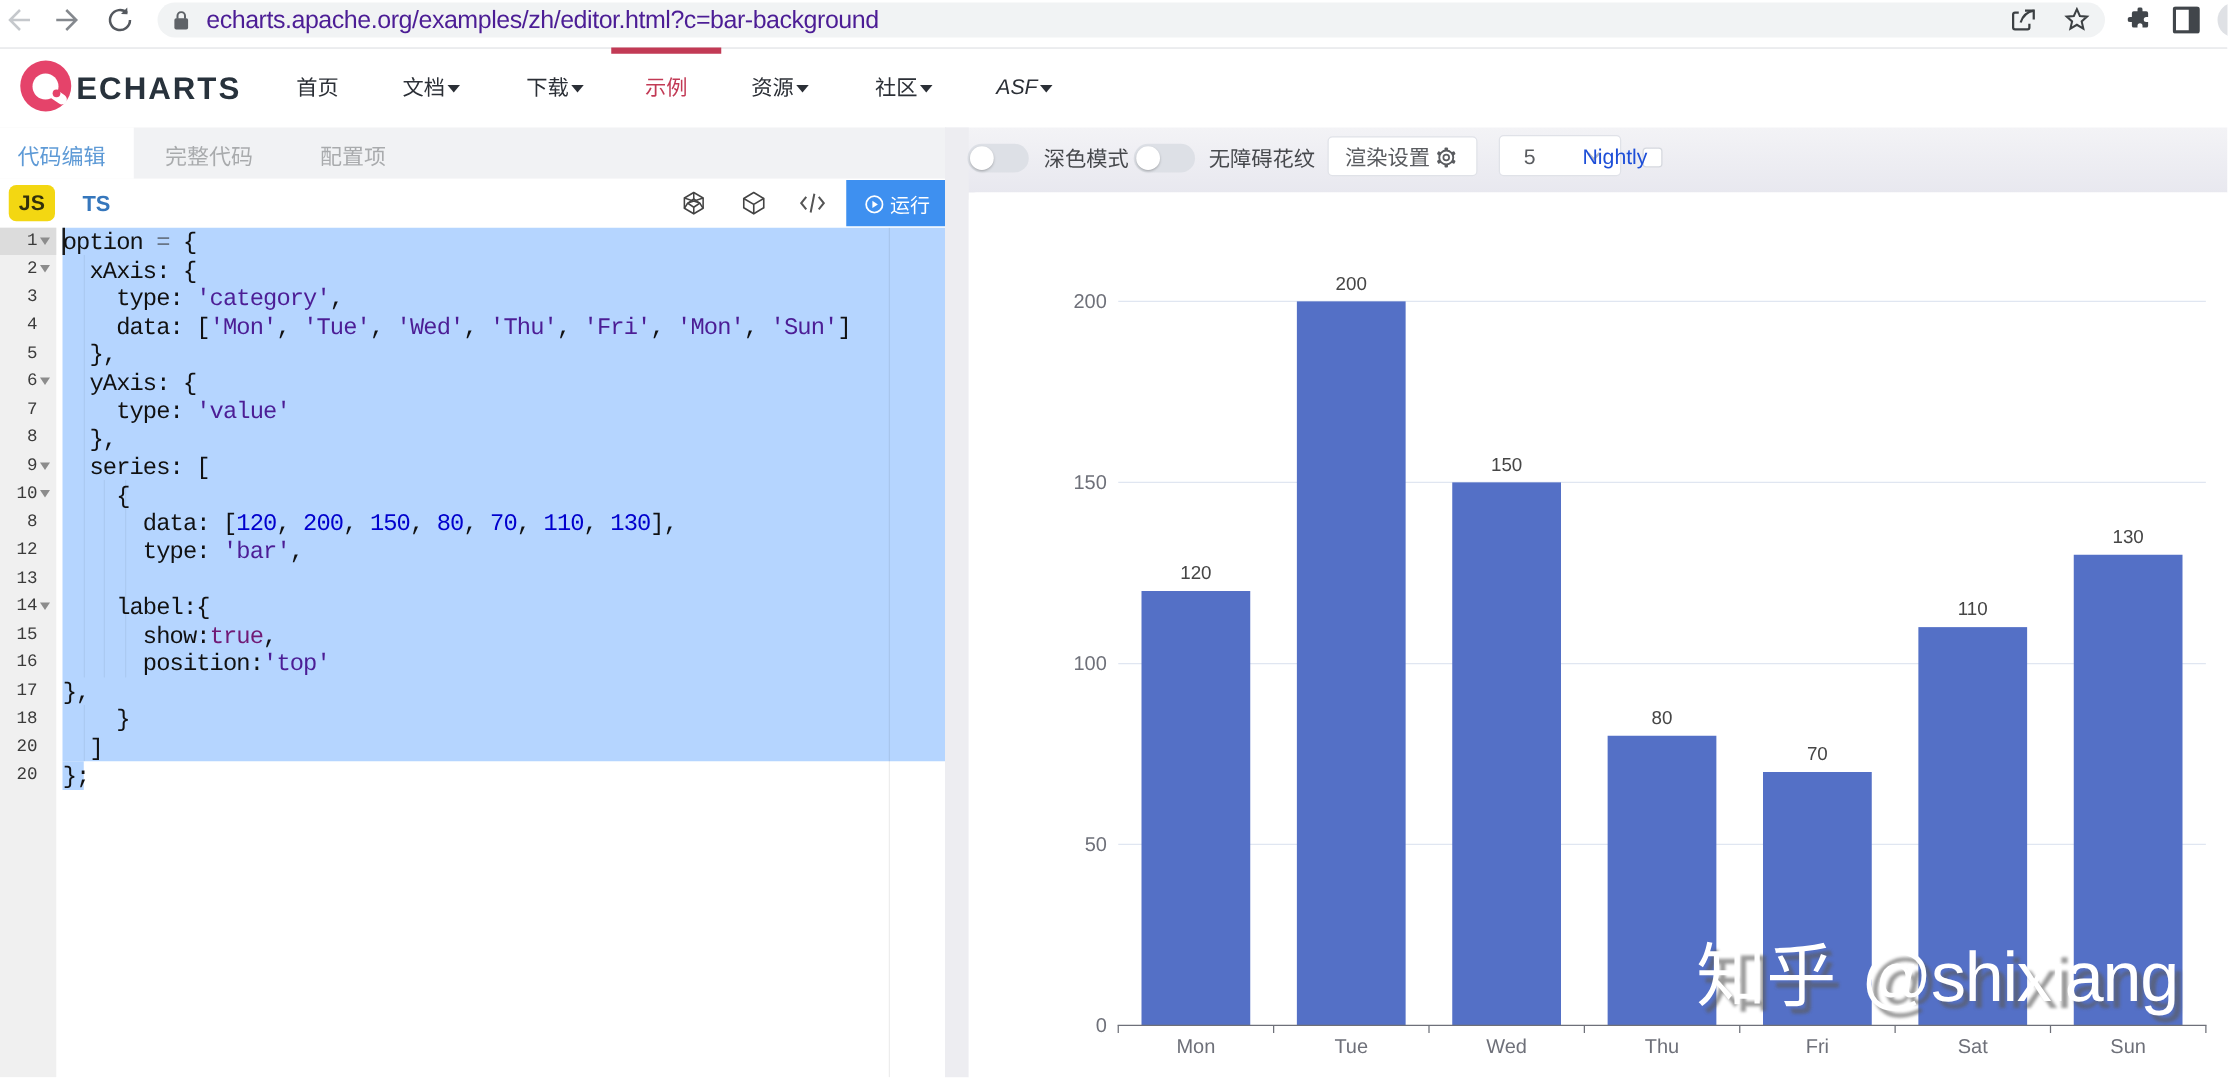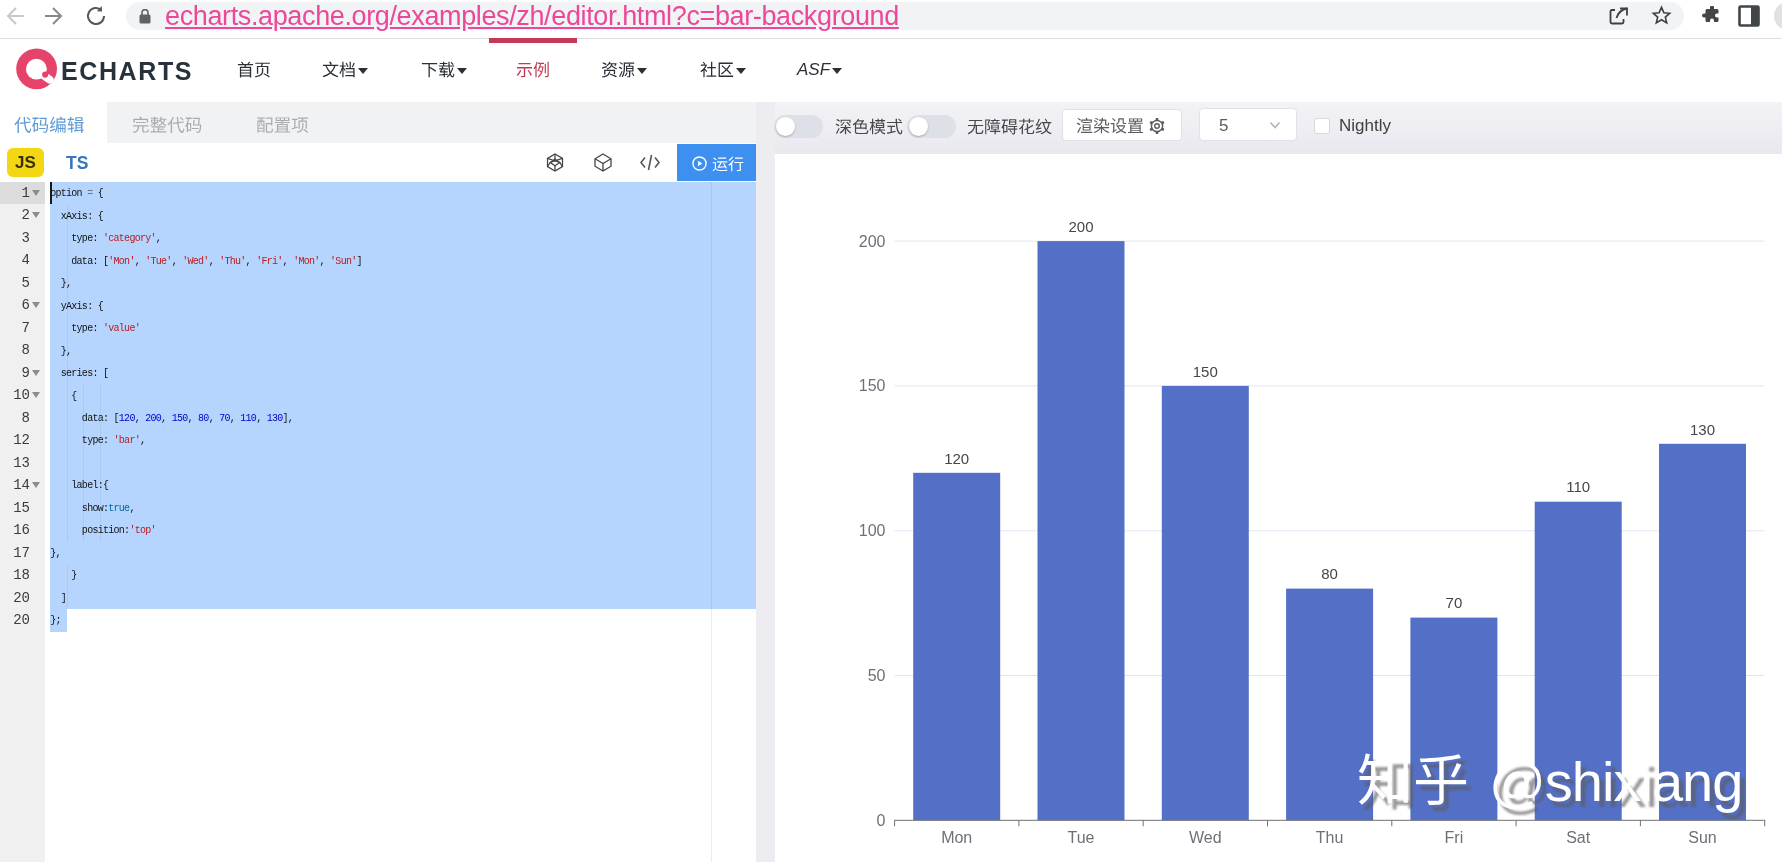--- a/index.html
+++ b/index.html
@@ -3,21 +3,21 @@
 <meta charset="utf-8">
 <style>
   html,body{margin:0;padding:0;}
   body{width:1782px;height:862px;overflow:hidden;position:relative;background:#fff;
        font-family:"Liberation Sans",sans-serif;}
   .abs{position:absolute;}
   
   #chrome{left:0;top:0;width:1782px;height:38px;background:#fff;}
   #chrome-border{left:0;top:38px;width:1782px;height:1px;background:#dcdee1;}
   #omnibox{left:126px;top:2px;width:1558px;height:28px;background:#f1f3f4;border-radius:14px;}
-  #urltext{left:165px;top:0px;height:33px;line-height:33px;font-size:27px;color:#ec4899;letter-spacing:-0.37px;text-decoration:underline;}
+  #urltext{left:165px;top:0px;height:33px;line-height:33px;font-size:20px;color:#4c1d95;letter-spacing:-0.37px;}
   
   #site-header{left:0;top:39px;width:1782px;height:63px;background:#fff;}
   .nav{font-size:17px;color:#2b2f36;top:61px;height:18px;line-height:18px;}
   .caret{width:0;height:0;border-left:5px solid transparent;border-right:5px solid transparent;
          border-top:6px solid #2b2f36;top:68px;}
   #redbar{left:489px;top:38px;width:88px;height:5px;background:#c23a55;}
   
   #tabbar{left:0;top:102px;width:756px;height:41px;background:#f1f2f4;border-right:1px solid #e8eaed;}
   #activetab{left:0;top:102px;width:107px;height:41px;background:#fff;}
   
@@ -29,23 +29,23 @@
   
   #editor{left:0;top:182px;width:756px;height:680px;background:#fff;overflow:hidden;}
   #gutter{left:0;top:0;width:45px;height:680px;background:#f0f0f0;}
   #gutline1{left:0;top:0;width:45px;height:22px;background:#dcdcdc;}
   .ln{width:30px;text-align:right;font-family:"Liberation Mono",monospace;font-size:14px;
       color:#3b3b3b;line-height:22.48px;left:0;}
   .fold{width:0;height:0;border-left:4.5px solid transparent;border-right:4.5px solid transparent;
         border-top:6px solid #8c8c8c;left:32px;}
   #sel-main{left:49.7px;top:0px;width:706px;height:427.1px;background:#b5d5ff;}
   #sel-20{left:49.7px;top:427.1px;width:17px;height:22.5px;background:#b5d5ff;}
-  .cl{left:50.2px;font-family:"Liberation Mono",monospace;font-size:10px;letter-spacing:-0.72px;
+  .cl{left:50.2px;font-family:"Liberation Mono",monospace;font-size:19px;letter-spacing:-0.72px;
       line-height:22.48px;white-space:pre;color:#111;}
-  .s{color:#b91c1c;} .n{color:#0000cd;} .k{color:#0369a1;} .o{color:#687687;}
+  .s{color:#4c1d95;} .n{color:#0000cd;} .k{color:#701a75;} .o{color:#687687;}
   #cursor{left:49.5px;top:0;width:2px;height:22px;background:#1a1a1a;}
   #printmargin{left:711px;top:0;width:1px;height:680px;background:rgba(0,0,0,0.07);}
   .ig{width:1px;background:rgba(0,0,0,0.05);}
   
   #rightbg{left:756px;top:102px;width:1026px;height:52px;background:linear-gradient(#f3f3f6,#e8e8ef);}
   #splitter{left:756px;top:102px;width:19px;height:760px;background:#ededf1;}
   #chartcard{left:775px;top:154px;width:1007px;height:708px;background:#fff;border-radius:6px 0 0 0;}
   .toggle{width:49px;height:23px;border-radius:11.5px;background:#dde0e6;}
   .knob{left:2px;top:2px;width:19px;height:19px;border-radius:50%;background:#fff;
         box-shadow:0 1px 2px rgba(0,0,0,0.25);}
@@ -272,21 +272,21 @@
   </g>
   <circle cx="9" cy="9" r="5.6" stroke="#5a5c60" stroke-width="1.5" fill="#fff"></circle>
   <circle cx="9" cy="9" r="2.3" stroke="#5a5c60" stroke-width="1.4" fill="none"></circle>
 </svg>
 <div class="abs" id="rsel"></div>
 <div class="abs" style="left:1219px;top:116px;font-size:17px;color:#5a5c60;height:20px;line-height:20px;">5</div>
 <svg class="abs" style="left:1269px;top:121px" width="12" height="9" viewBox="0 0 12 9">
   <path d="M1.5 1.5 L6 6.5 L10.5 1.5" stroke="#b4b8c0" stroke-width="1.8" fill="none"></path>
 </svg>
 <div class="abs" id="nightlybox"></div>
-<div class="abs" style="left:1339px;top:116px;font-size:17px;color:#404040;height:20px;line-height:20px;">Nightly</div>
+<div class="abs" style="left:1266px;top:116px;font-size:17px;color:#1d4ed8;height:20px;line-height:20px;">Nightly</div>
 
 <svg class="abs" style="left:775px;top:153px" width="1007" height="709" viewBox="0 0 1007 709">
 
   <g stroke="#E0E6F1" stroke-width="1">
     <line x1="119.6" y1="88.1" x2="989.7" y2="88.1"></line>
     <line x1="119.6" y1="232.9" x2="989.7" y2="232.9"></line>
     <line x1="119.6" y1="377.8" x2="989.7" y2="377.8"></line>
     <line x1="119.6" y1="522.5" x2="989.7" y2="522.5"></line>
   </g>
 

